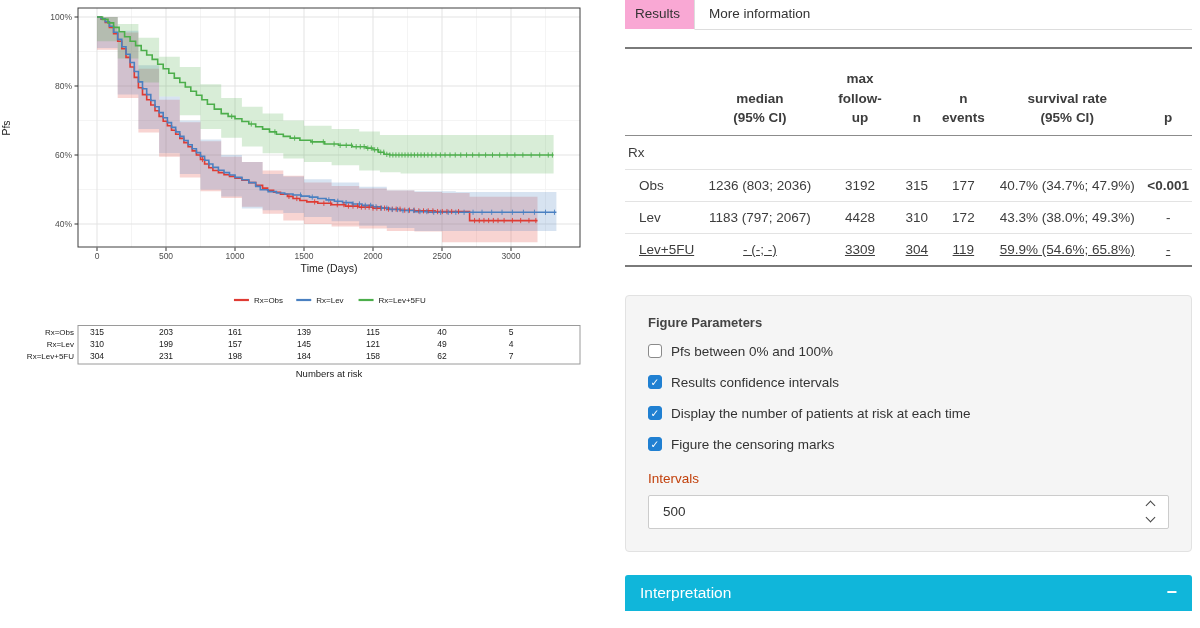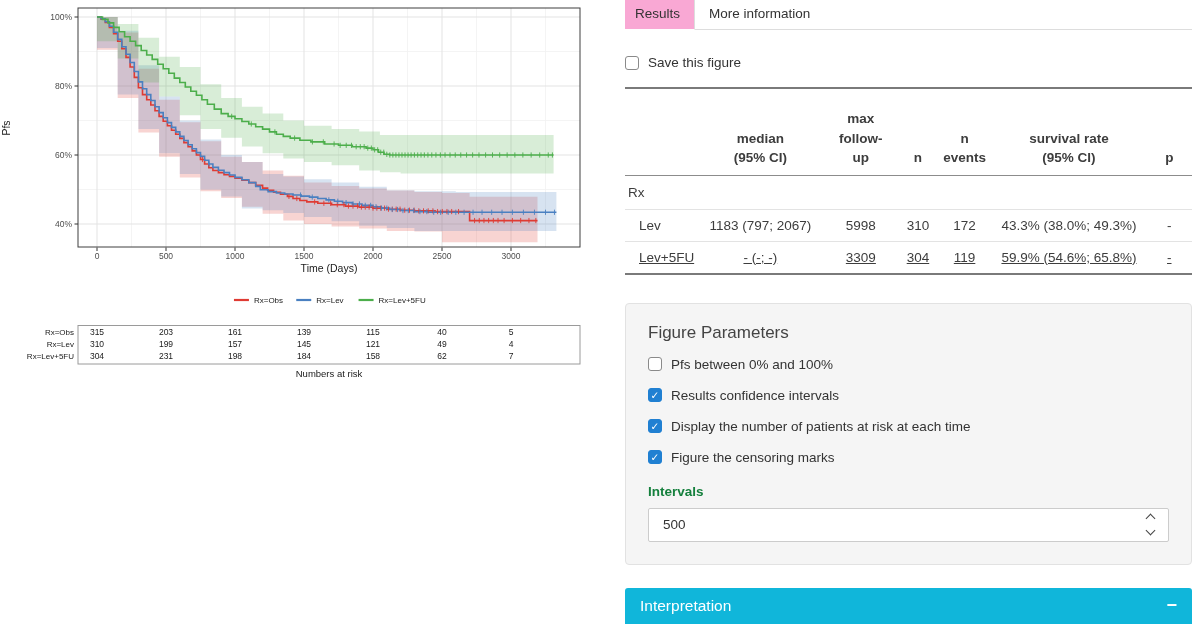--- a/index.html
+++ b/index.html
@@ -33,24 +33,24 @@
   table.results th.first{text-align:left;}
   table.results td{text-align:center;padding:8px 3px;border-bottom:1px solid #e3e3e3;margin-top:14px;}
   table.results tr.group td{text-align:left;padding:9px 3px;}
   table.results td.sub{text-align:left;padding-left:14px;}
   table.results tr:last-child td{border-bottom:none;text-decoration:underline;}
   table.results td.pbold{font-weight:bold;}
 
   
   .panel{margin-top:28px;background:#f5f5f5;border:1px solid #e2e2e2;border-radius:4px;
          padding:19px 22px 22px;box-sizing:border-box;}
-  .panel h3{margin:0 0 12px;font-size:17px;font-weight:400;color:#444;}
+  .panel h3{margin:0 0 12px;font-size:13px;font-weight:700;color:#444;}
   .panel .cbrow{margin-top:16px;text-align:right;}
   .panel .cbrow:first-of-type{margin-top:14px;}
-  .intervals-label{font-weight:bold;font-size:13.5px;margin:19px 0 0;color:#15803d;}
+  .intervals-label{font-weight:normal;font-size:13.5px;margin:19px 0 0;color:#c2410c;}
   .num-input{margin-top:9px;height:34px;background:#fff;border:1px solid #ccc;border-radius:2px;
     display:flex;align-items:center;justify-content:space-between;padding:0 12px;box-sizing:border-box;}
   .num-input input{border:none;outline:none;font-size:13.5px;color:#333;width:80%;
     font-family:"Liberation Sans","DejaVu Sans",sans-serif;background:transparent;}
   .spinner{display:flex;flex-direction:column;gap:5px;align-items:center;cursor:pointer;padding-right:2px;}
   .chev{width:6px;height:6px;border-left:1.6px solid #444;border-top:1.6px solid #444;}
   .chev.up{transform:rotate(45deg);}
   .chev.down{transform:rotate(225deg);}
 
   
@@ -317,24 +317,20 @@
     </svg>
 </div>
 
 <div class="right">
 
   <div class="tabbar">
     <div class="tab active">Results</div>
     <div class="tab inactive">More information</div>
   </div>
 
-  <label class="cbrow save-row">
-    <span class="cbx" id="save-cbx"></span>
-    <span>Save this figure</span>
-  </label>
 
   <table class="results">
     <colgroup>
       <col style="width:60px">
         <col style="width:130px">
         <col style="width:76px">
       <col style="width:40px">
         <col style="width:54px">
         <col style="width:160px">
         <col style="width:47px">
@@ -364,23 +360,32 @@
           <th>
             <div>p</div>
           </th>
         </tr>
       </thead>
     <tbody id="rt-body">
         <tr class="group">
           <td colspan="7">Rx</td>
         </tr>
         <tr>
+          <td class="sub">Obs</td>
+          <td>1236 (803; 2036)</td>
+          <td>3192</td>
+          <td>315</td>
+          <td>177</td>
+          <td>40.7% (34.7%; 47.9%)</td>
+          <td class="pbold">&lt;0.001</td>
+        </tr>
+        <tr>
           <td class="sub">Lev</td>
           <td>1183 (797; 2067)</td>
-          <td>5998</td>
+          <td>4428</td>
           <td>310</td>
           <td>172</td>
           <td>43.3% (38.0%; 49.3%)</td>
           <td>-</td>
         </tr>
         <tr>
           <td class="sub">Lev+5FU</td>
           <td>- (-; -)</td>
           <td>3309</td>
           <td>304</td>

